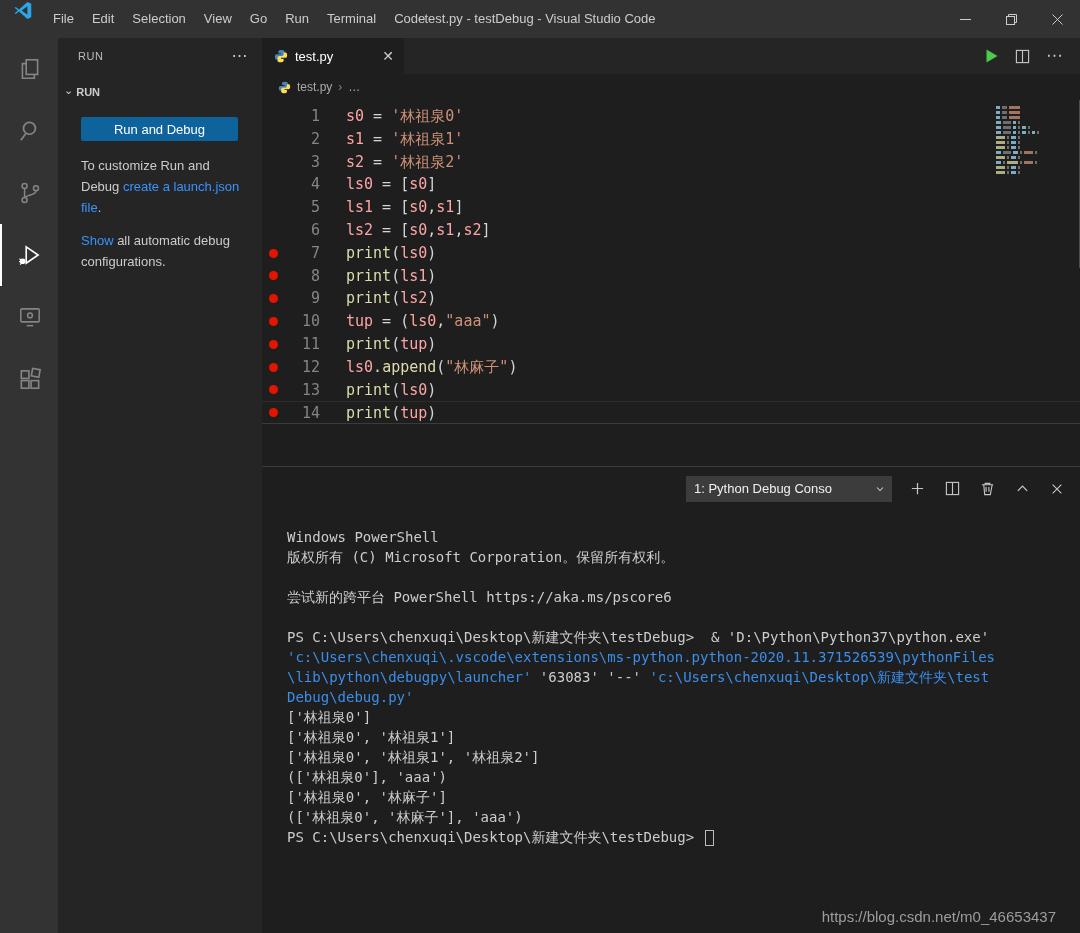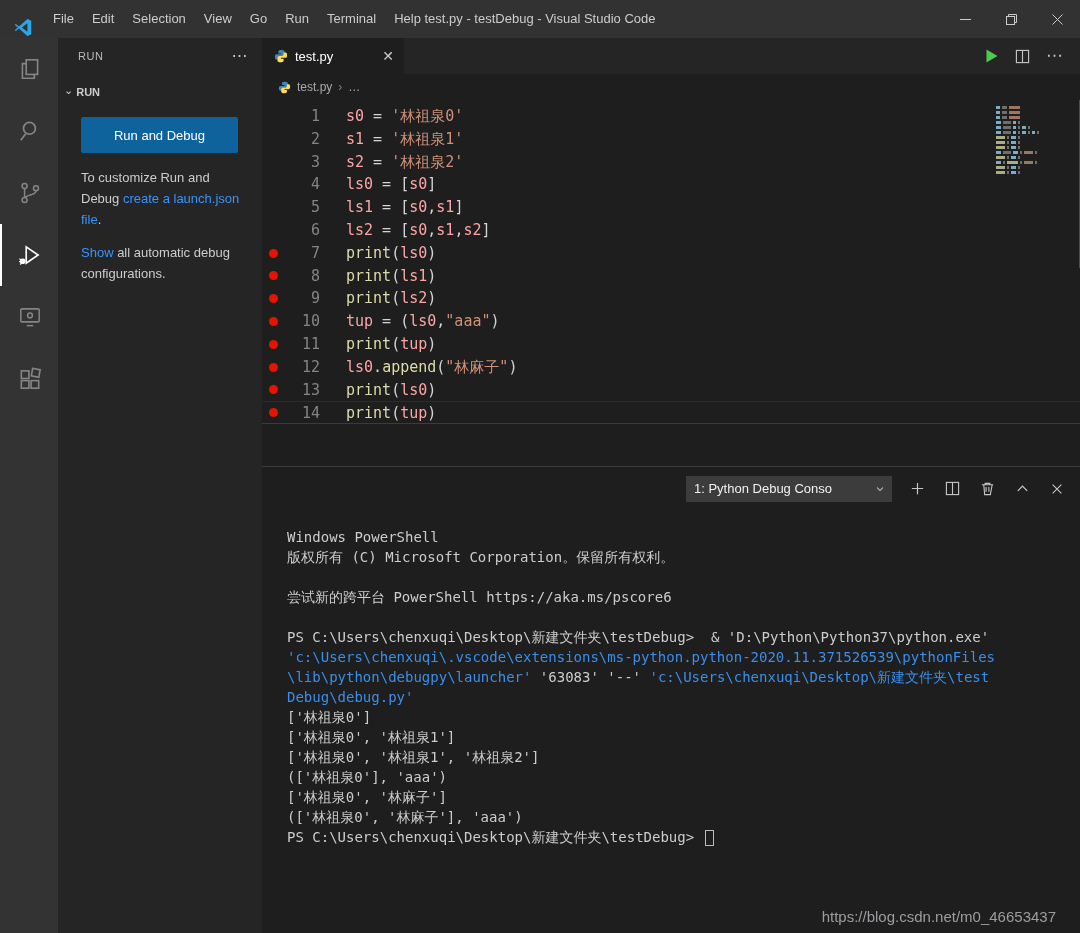--- a/index.html
+++ b/index.html
@@ -1,41 +1,41 @@
 <!DOCTYPE html>
 <html style="--accent-blue: #0e639c; --link-blue: #3794ff; --terminal-link-blue: #3b8eea; --breakpoint-red: #e51400; --run-green: #4dc94d;"><head>
 <meta charset="utf-8">
 <style>
 *{box-sizing:border-box;margin:0;padding:0}
 html,body{width:1080px;height:933px;overflow:hidden}
 body{background:#1e1e1e;font-family:"Liberation Sans",sans-serif;color:#ccc}
 
 
-.titlebar{height:38px;background:#323233;display:flex;align-items:flex-end;position:relative}
+.titlebar{height:38px;background:#323233;display:flex;align-items:flex-start;position:relative}
 .logo{width:44px;display:flex;justify-content:center;align-items:center}
 .menu-bar{display:flex}
 .menu-item{font-size:13px;color:#cccccc;padding:0 9px;line-height:38px;cursor:default}
 .win-title{position:absolute;left:50%;top:0;transform:translateX(-50%);line-height:38px;font-size:13px;color:#cccccc;white-space:nowrap}
 .win-controls{margin-left:auto;display:flex;height:100%}
 .win-btn{width:46px;display:flex;align-items:center;justify-content:center;color:#ccc}
 
 
 .main{display:flex;height:895px}
 .activitybar{width:58px;background:#333333;display:flex;flex-direction:column;align-items:center;flex-shrink:0}
 .act-item{width:58px;height:62px;display:flex;align-items:center;justify-content:center;color:#858585;border-left:2px solid transparent}
 .act-item.active{color:#ffffff;border-left-color:#ffffff}
 .act-item svg{width:26px;height:26px}
 
 
 .sidebar{width:204px;background:#252526;display:flex;flex-direction:column;font-size:13px;flex-shrink:0}
 .sb-header{height:35px;display:flex;align-items:center;padding:0 14px 0 20px;font-size:11px;letter-spacing:.5px;color:#bbbbbb}
 .sb-more{margin-left:auto;color:#cccccc;font-size:16px;line-height:10px;cursor:pointer}
 .sb-section{height:22px;display:flex;align-items:center;font-size:11px;font-weight:bold;color:#cccccc;padding-left:4px;margin-top:8px}
 .sb-chev{font-size:11px;margin:0 3px 4px 2px;font-weight:normal}
-.run-btn{margin:14px 24px 2px 23px;height:36px;background:var(--accent-blue,#0e639c);color:#fff;border:none;border-radius:2px;font-size:13px;font-family:inherit;cursor:pointer}
+.run-btn{margin:14px 24px 2px 23px;height:24px;background:var(--accent-blue,#0e639c);color:#fff;border:none;border-radius:2px;font-size:13px;font-family:inherit;cursor:pointer}
 .sb-text{margin:12px 20px 0 23px;line-height:21px;color:#cccccc}
 .sb-link{color:var(--link-blue,#3794ff);cursor:pointer}
 
 
 .editor-col{flex:1;display:flex;flex-direction:column;min-width:0}
 .tabbar{height:36px;background:#252526;display:flex;align-items:stretch}
 .tab{width:142px;background:#1e1e1e;display:flex;align-items:center;padding:0 10px 0 12px;gap:7px;color:#ffffff;font-size:13px}
 .tab-close{margin-left:auto;color:#cccccc;font-size:14px;cursor:pointer}
 .editor-actions{margin-left:auto;display:flex;align-items:center;gap:16px;padding-right:16px;color:#c5c5c5}
 .ellipsis{font-size:17px;letter-spacing:1px;line-height:10px}
@@ -86,21 +86,21 @@
       </svg>
   </span>
   <div class="menu-bar">
       <span class="menu-item">File</span>
       <span class="menu-item">Edit</span>
       <span class="menu-item">Selection</span>
       <span class="menu-item">View</span>
       <span class="menu-item">Go</span>
       <span class="menu-item">Run</span>
       <span class="menu-item">Terminal</span>
-      <span class="menu-item">Help</span>
+      <span class="menu-item">Code</span>
     </div>
   <span class="win-title">test.py - testDebug - Visual Studio Code</span>
   <div class="win-controls">
     <span class="win-btn">
       <svg width="11" height="11" viewBox="0 0 11 11">
           <path d="M0 5.5h11" stroke="#cccccc" stroke-width="1"></path>
         </svg>
     </span>
     <span class="win-btn">
       <svg width="11" height="11" viewBox="0 0 11 11" fill="none" stroke="#cccccc" stroke-width="1">

